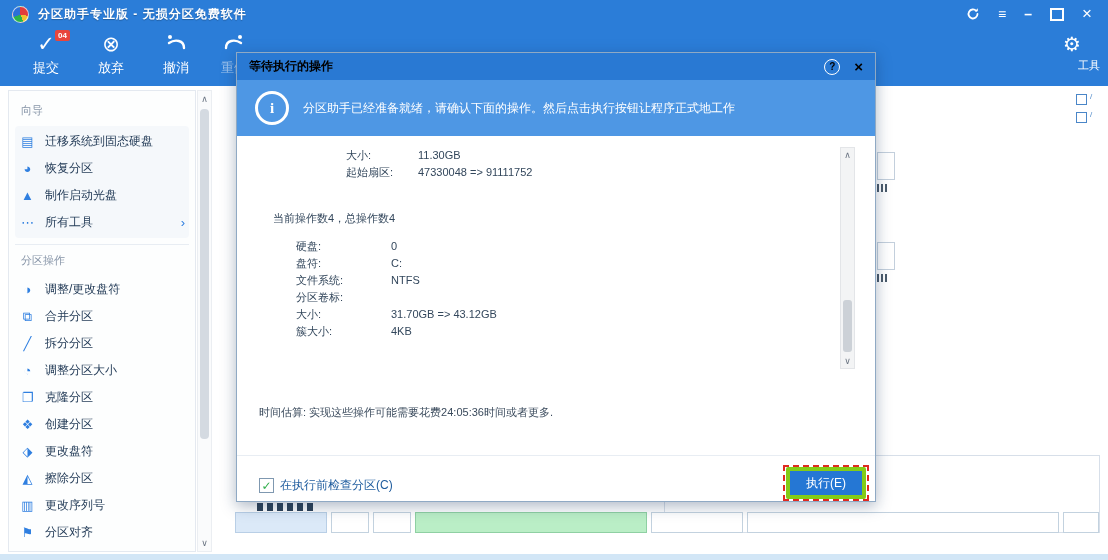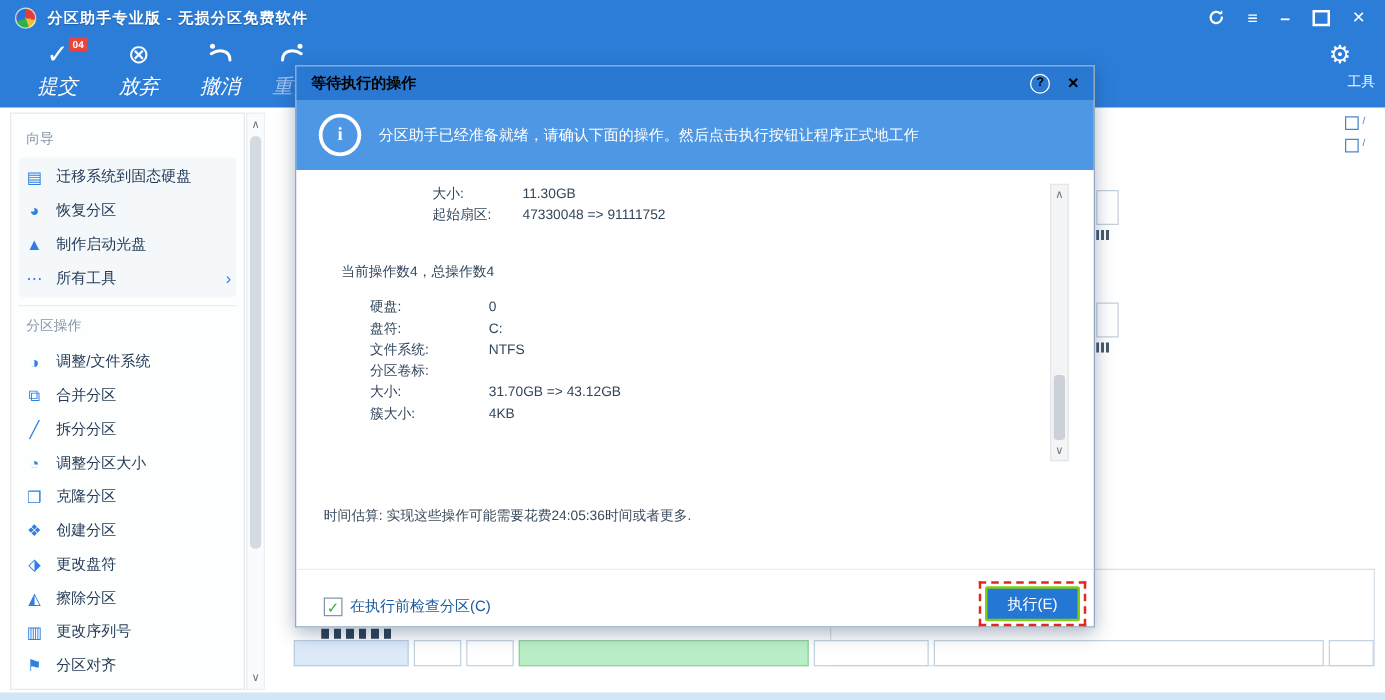--- a/index.html
+++ b/index.html
@@ -13,21 +13,21 @@
             border:1px solid rgba(255,255,255,.7);}
   .app-title{font-size:12px;font-weight:bold;letter-spacing:1px;text-shadow:0 1px 1px rgba(0,0,0,.25);}
   .win-controls{margin-left:auto;display:flex;align-items:center;gap:18px;padding-right:16px;}
   .wc{color:#fff;font-size:14px;line-height:14px;cursor:default;display:flex;align-items:center;}
   .wc-max{width:10px;height:9px;border:2px solid #fff;}
   .wc-min{font-weight:bold;}
   
   .toolbar{position:absolute;left:0;top:28px;width:1108px;height:58px;background:#2b7dd8;z-index:2;}
   .tb{position:absolute;top:3px;width:64px;text-align:center;color:#fff;}
   .tb .tbi{height:26px;font-size:21px;line-height:26px;}
-  .tb .tbl{font-size:16px;margin-top:2px;font-style:italic;}
+  .tb .tbl{font-size:13px;margin-top:2px;}
   .badge{position:absolute;top:-1px;right:8px;background:#e8453c;color:#fff;font-size:8px;
          padding:1px 3px;border-radius:2px;font-weight:bold;line-height:9px;}
   .diskicon{position:absolute;top:30px;}
   .tb-tools{position:absolute;top:4px;right:8px;width:56px;text-align:center;color:#fff;}
   .tb-tools .tbi{font-size:20px;line-height:24px;}
   .tb-tools .tbl{font-size:11px;margin-top:2px;text-align:right;}
   .dim{opacity:.55;}
   
   .sidebar{position:absolute;left:8px;top:90px;width:188px;height:462px;background:#fdfefe;
            border:1px solid #e4e9f0;box-sizing:border-box;padding:8px 10px;overflow:hidden;z-index:1;}
@@ -88,21 +88,21 @@
               border:1px solid #e3e5e8;box-sizing:border-box;}
   .dsarrow{position:absolute;left:0;width:13px;text-align:center;color:#6a7482;font-size:9px;}
   .dsthumb{position:absolute;left:2px;width:9px;background:#ccd1d7;border-radius:3px;top:152px;height:52px;}
   .time-est{position:absolute;left:22px;top:352px;font-size:11px;color:#3a4a5c;}
   .dlg-divider{position:absolute;left:0;top:402px;width:100%;height:1px;background:#e8edf3;}
   .chk-row{position:absolute;left:22px;top:424px;display:flex;align-items:center;font-size:12px;color:#1f5c9e;}
   .chk-box{width:13px;height:13px;border:1px solid #7f98b0;background:#fff;margin-right:6px;flex:none;
            display:flex;align-items:center;justify-content:center;color:#2fae4a;font-size:12px;font-weight:bold;line-height:12px;}
   .exec-frame{position:absolute;left:546px;top:412px;width:86px;height:36px;border:2px dashed #e02a20;
               box-sizing:border-box;display:flex;align-items:center;justify-content:center;}
-  .exec-btn{width:72px;height:24px;background:#2577d4;border:2px solid #84cc16;border-radius:2px;
+  .exec-btn{width:72px;height:24px;background:#2577d4;border:4px solid #84cc16;border-radius:2px;
             color:#fff;font-size:12px;display:flex;align-items:center;justify-content:center;}
   svg{display:block;margin:0 auto;}
 </style>
 </head>
 <body>
 
 <div id="app">
 
   <div class="titlebar">
     <div class="app-icon"></div>
@@ -219,21 +219,21 @@
       <div class="item">
         <span class="ic">⋯</span>
         <span class="lab">所有工具</span>
         <span class="chev">›</span>
       </div>
     </div>
     <div class="side-divider"></div>
     <div class="sec-title">分区操作</div>
     <div class="item">
       <span class="ic">◑</span>
-      <span class="lab">调整/文件系统</span>
+      <span class="lab">调整/更改盘符</span>
     </div>
     <div class="item">
       <span class="ic">⧉</span>
       <span class="lab">合并分区</span>
     </div>
     <div class="item">
       <span class="ic">╱</span>
       <span class="lab">拆分分区</span>
     </div>
     <div class="item">

